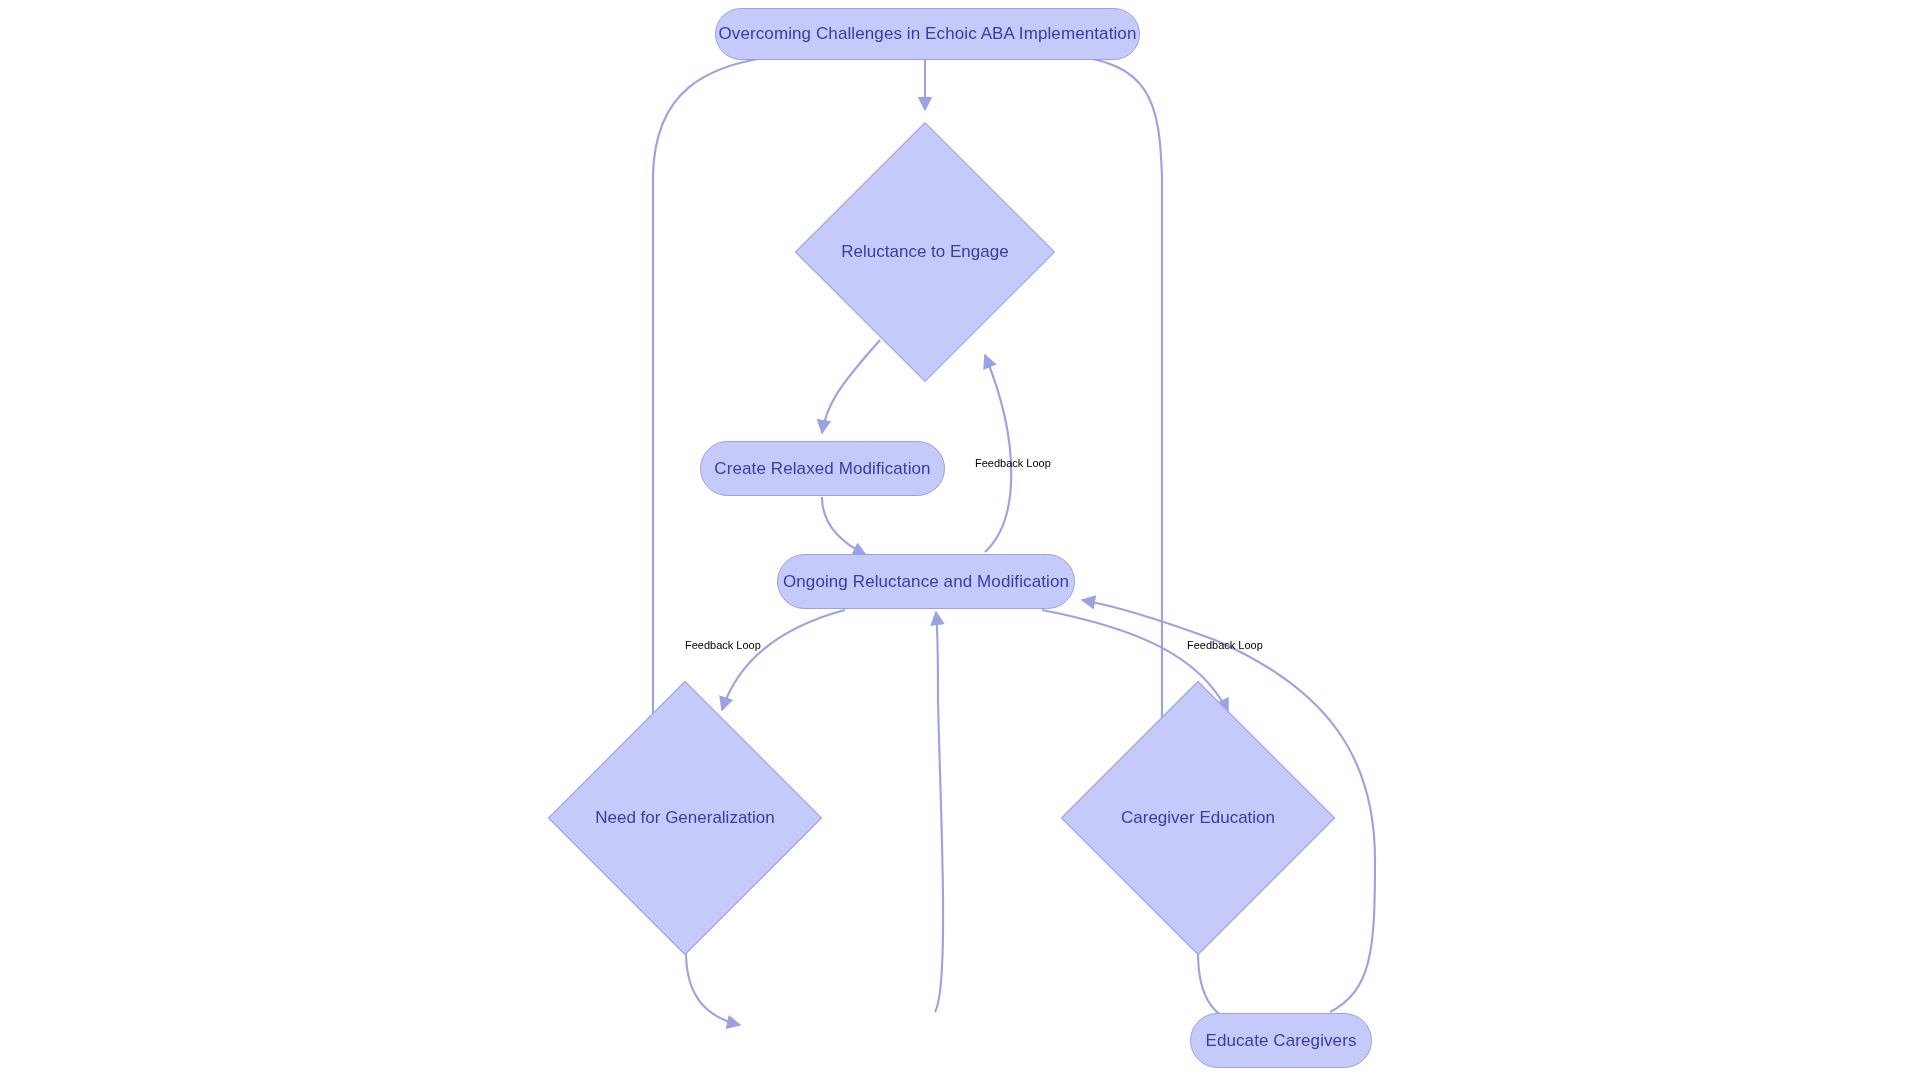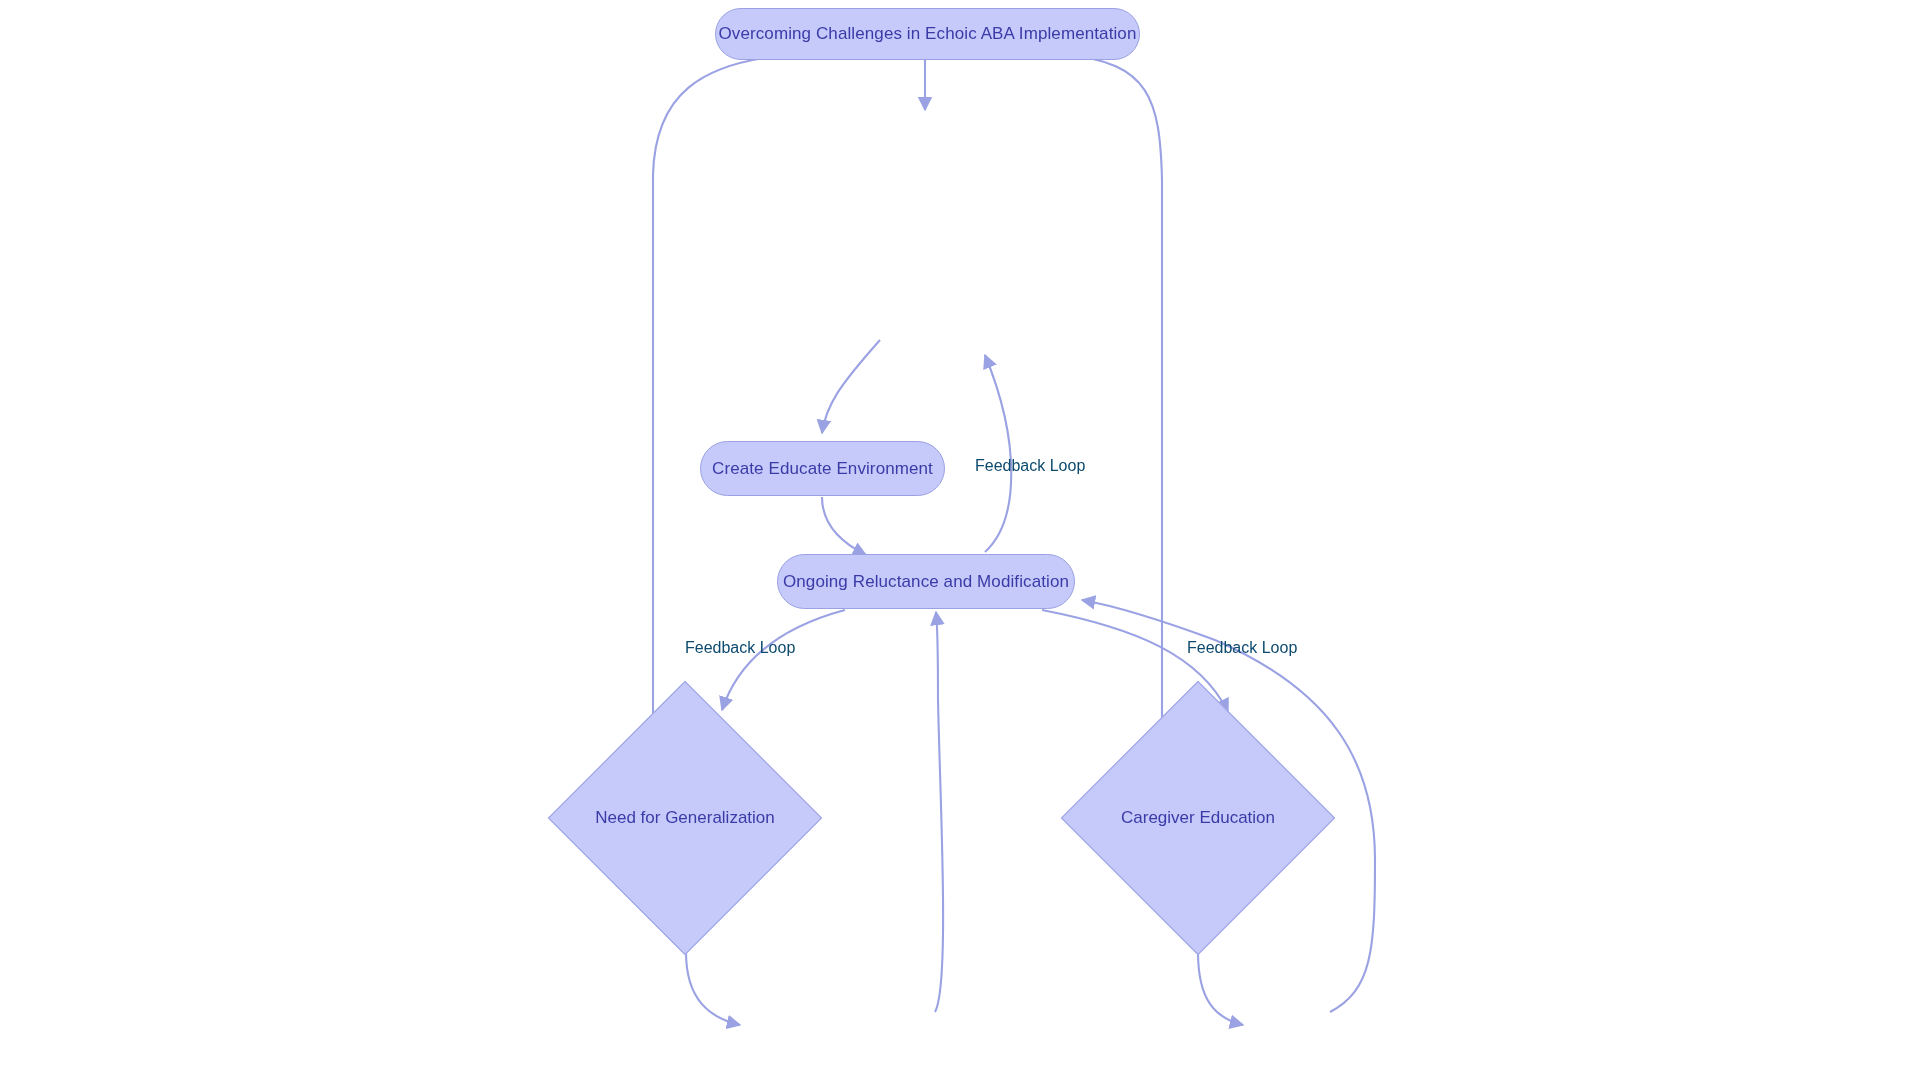--- a/index.html
+++ b/index.html
@@ -64,22 +64,22 @@
     height: 100%;
     display: flex;
     align-items: center;
     justify-content: center;
     color: #3b3ba8;
     font-size: 17px;
     white-space: nowrap;
   }
   .edge-label {
     position: absolute;
-    color: #0c4a6e;
-    font-size: 16px;
+    color: #000000;
+    font-size: 11px;
     white-space: nowrap;
     background: transparent;
   }
 </style>
 </head>
 <body>
 
 <div id="flowchart-canvas">
 
   <svg id="edge-layer" viewBox="0 0 1920 1083" xmlns="http://www.w3.org/2000/svg">
@@ -113,40 +113,47 @@
       <path d="M 1198 952 C 1198 1000 1215 1018 1243 1025" marker-end="url(#arrow)"></path>
 
       <path d="M 1330 1012 C 1372 990 1375 950 1375 860 C 1375 760 1330 690 1215 640 C 1150 616 1110 605 1082 600" marker-end="url(#arrow)"></path>
     </g>
   </svg>
 
   <div class="node node-stadium" style="left:715px; top:8px; width:425px; height:52px;">
     <span>Overcoming Challenges in Echoic ABA Implementation</span>
   </div>
 
+  <div class="node-diamond-wrap" style="left:833px; top:160px; width:184px; height:184px;">
+    <div class="node-diamond-shape"></div>
+    <div class="node-diamond-label">Reluctance to Engage</div>
+  </div>
 
   <div class="node node-stadium" style="left:700px; top:441px; width:245px; height:55px;">
-    <span>Create Educate Environment</span>
+    <span>Create Relaxed Modification</span>
   </div>
 
   <div class="node node-stadium" style="left:777px; top:554px; width:298px; height:55px;">
     <span>Ongoing Reluctance and Modification</span>
   </div>
 
   <div class="node-diamond-wrap" style="left:588px; top:721px; width:194px; height:194px;">
     <div class="node-diamond-shape"></div>
     <div class="node-diamond-label">Need for Generalization</div>
   </div>
 
   <div class="node-diamond-wrap" style="left:1101px; top:721px; width:194px; height:194px;">
     <div class="node-diamond-shape"></div>
     <div class="node-diamond-label">Caregiver Education</div>
   </div>
 
 
+  <div class="node node-stadium" style="left:1190px; top:1013px; width:182px; height:55px;">
+    <span>Educate Caregivers</span>
+  </div>
 
   <div class="edge-label" style="left:975px; top:457px;">Feedback Loop</div>
 
   <div class="edge-label" style="left:685px; top:639px;">Feedback Loop</div>
 
   <div class="edge-label" style="left:1187px; top:639px;">Feedback Loop</div>
 
 </div>
 
 </body></html>

